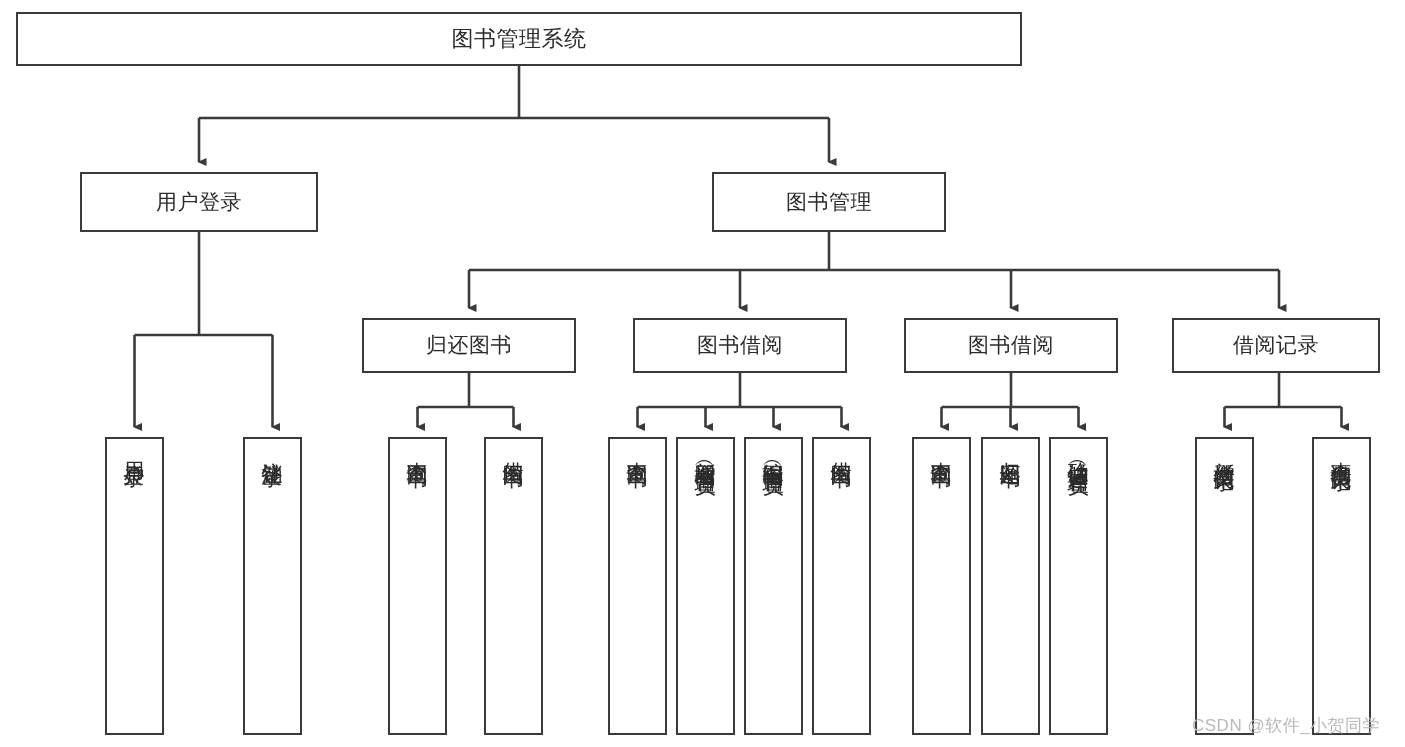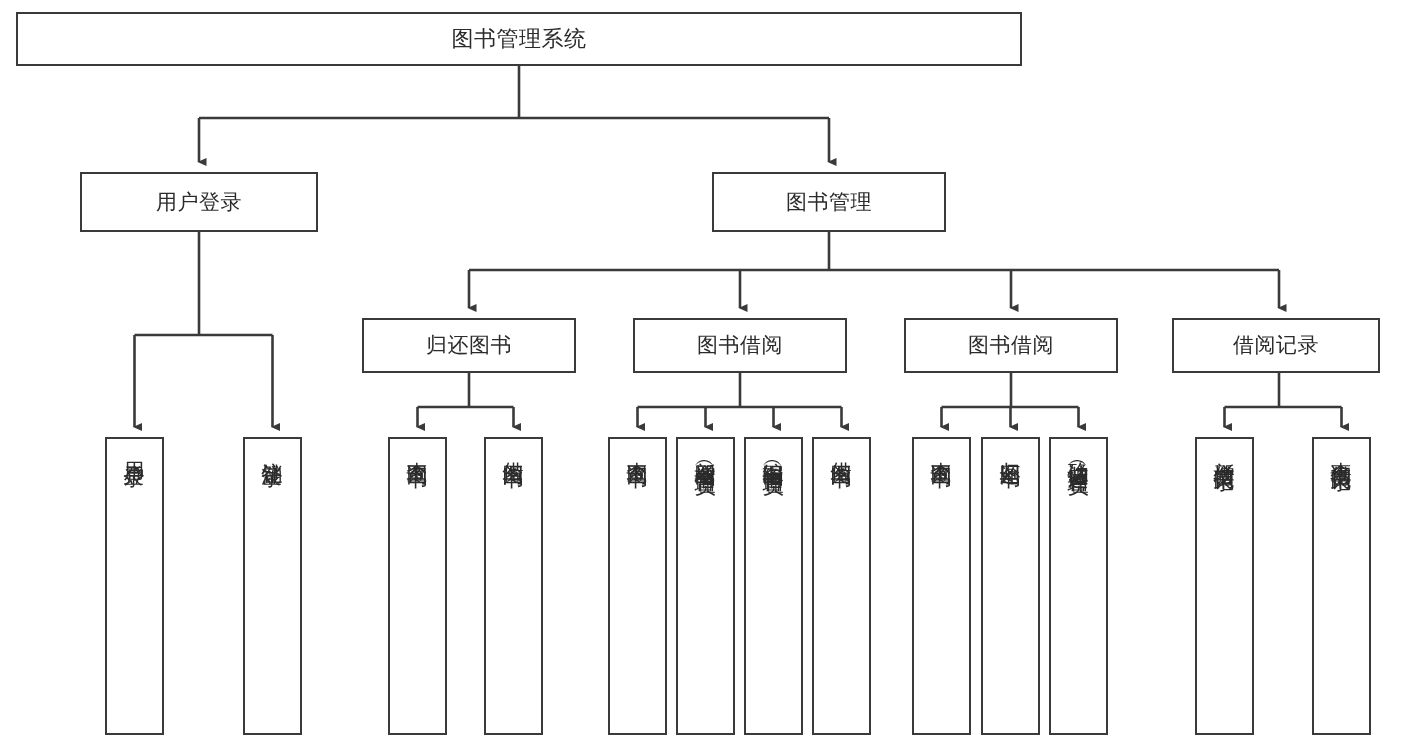--- a/index.html
+++ b/index.html
@@ -169,13 +169,14 @@
         <span class="label">确认归还（管理员）</span>
       </div>
       <div class="node vert" style="left: 1195px; top: 437px; width: 59px; height: 298px;">
         <span class="label">新增借阅记录</span>
       </div>
       <div class="node vert" style="left: 1312px; top: 437px; width: 59px; height: 298px;">
         <span class="label">查询借阅记录</span>
       </div>
     </div>
 
+  <div class="watermark" style="left:1192px; top:714px;">CSDN @软件_小贺同学</div>
 </div>
 
 </body></html>

